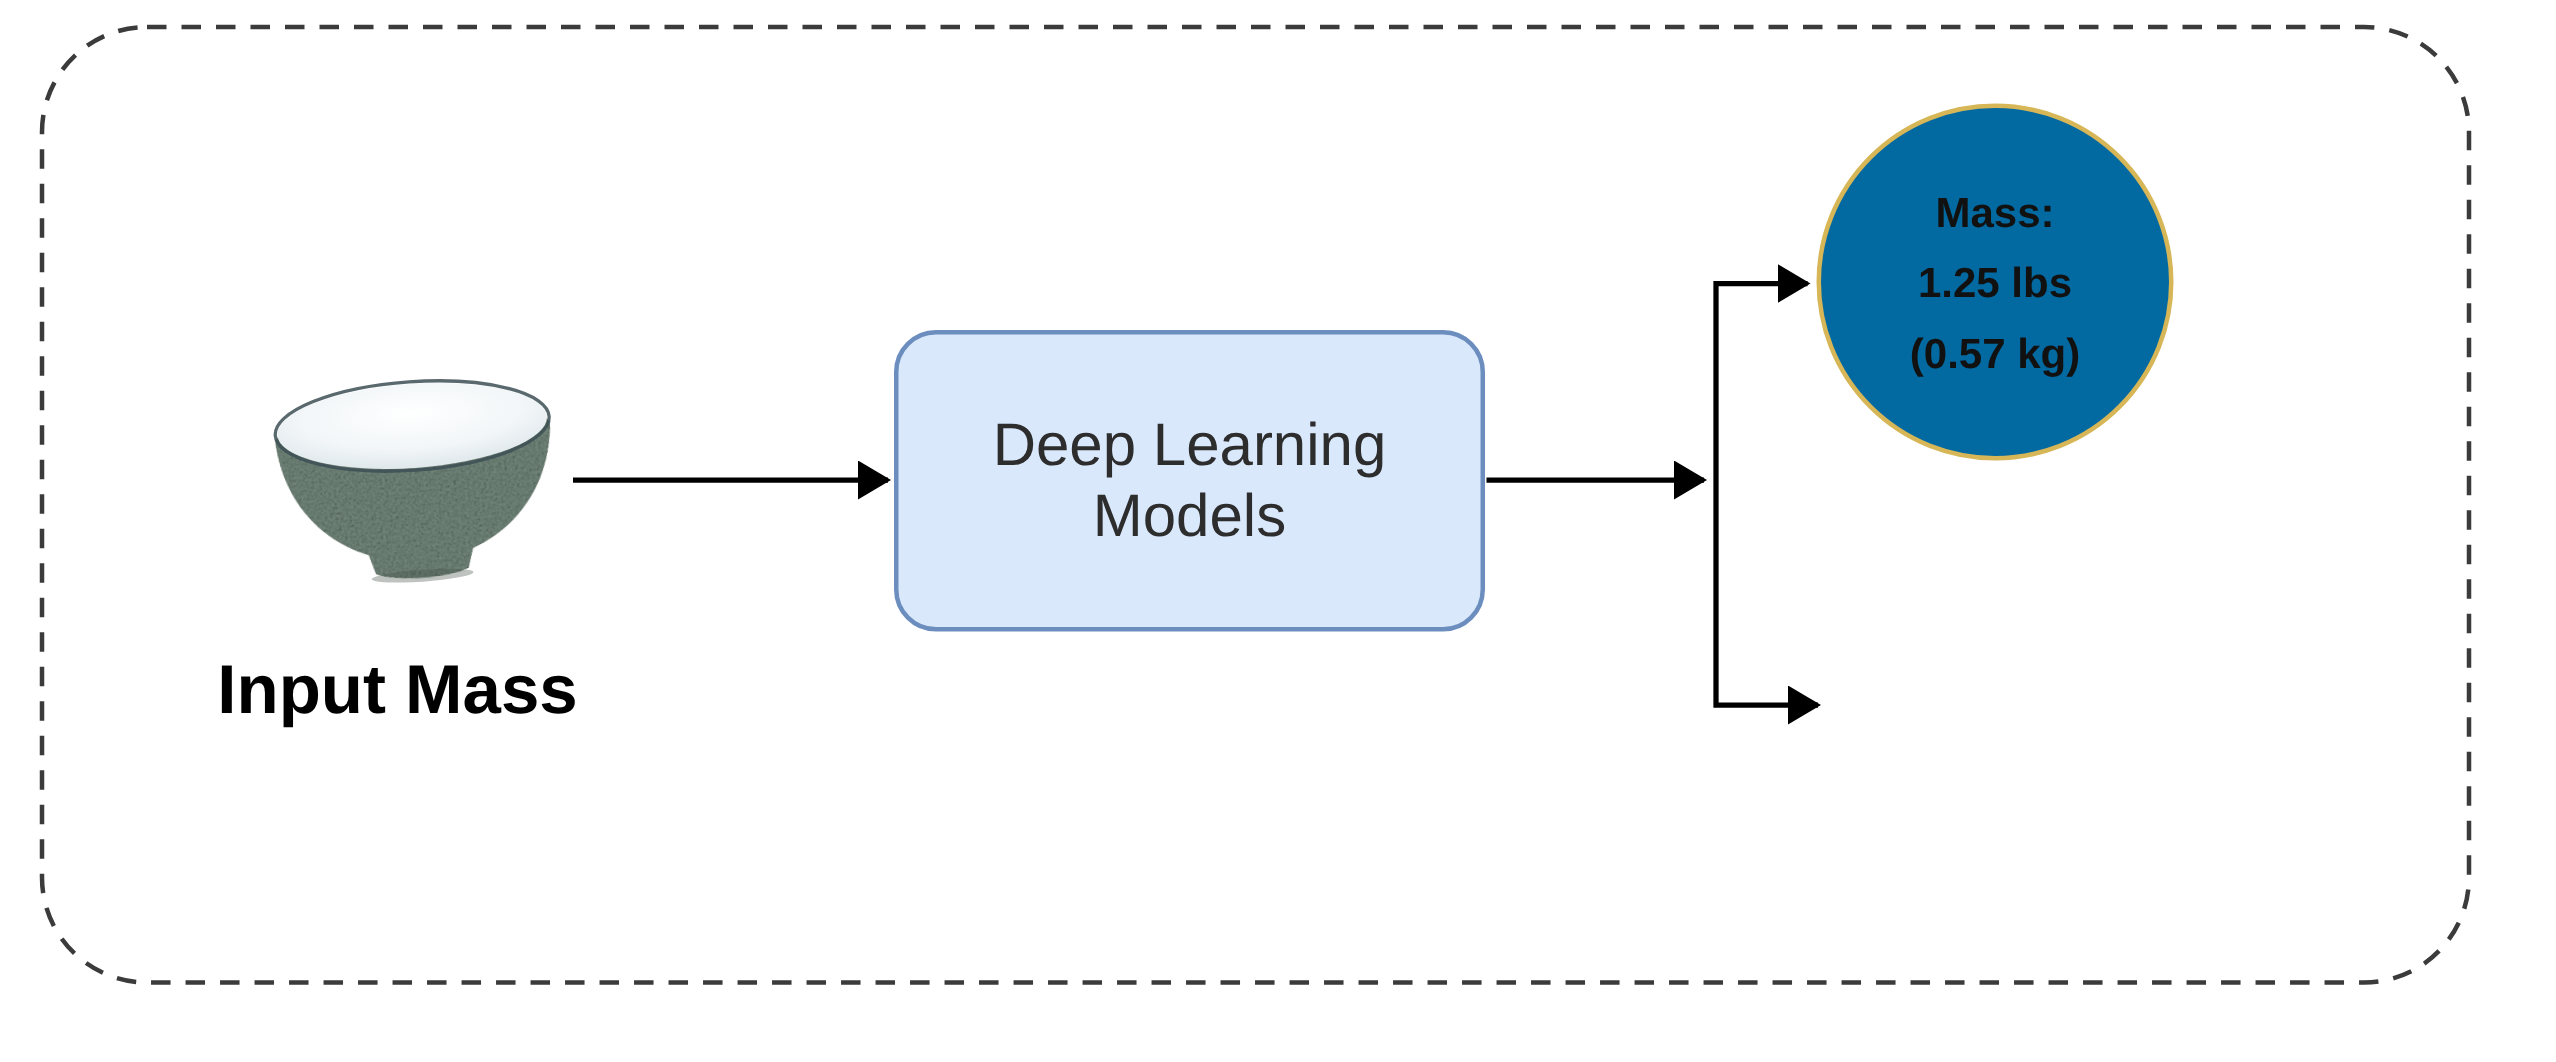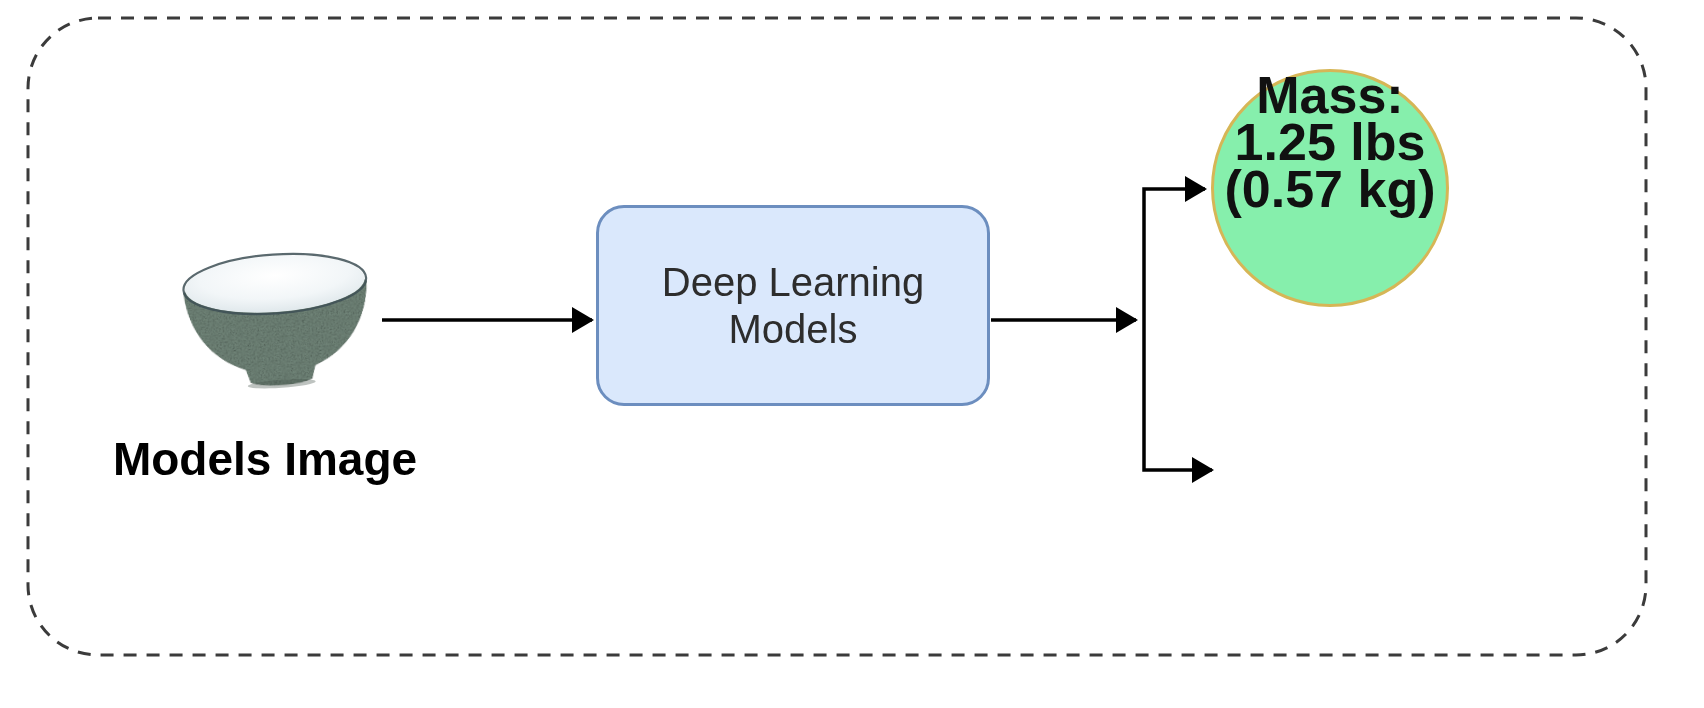--- a/index.html
+++ b/index.html
@@ -10,37 +10,37 @@
     font-family:"Liberation Sans", sans-serif;
     overflow:hidden;
   }
   #wires{position:absolute;left:0;top:0;width:1704px;height:708px;}
   .node-text{
     white-space:pre-line;
     text-align:center;
   }
   #process-box{
     position:absolute;
-    left:596px;top:205px;width:394px;height:201px;
+    left:596px;top:220px;width:394px;height:201px;
     background:#dae8fc;
     border:3px solid #6c8ebf;
     border-radius:28px;
     box-sizing:border-box;
     display:flex;align-items:center;justify-content:center;
     font-size:40px;line-height:47px;color:#2d2d2d;
   }
   .output-circle{
     position:absolute;
     width:238px;height:238px;
-    background:#86efac;
+    background:#0369a1;
     border:3px solid #d6b656;
     border-radius:50%;
     box-sizing:border-box;
-    display:flex;align-items:flex-start;justify-content:center;
-    font-size:52px;line-height:47px;font-weight:bold;color:#111111;
+    display:flex;align-items:center;justify-content:center;
+    font-size:28px;line-height:47px;font-weight:bold;color:#111111;
   }
   #mass-circle{left:1211px;top:69px;}
   #material-circle{left:1218px;top:352px;}
   #input-label{
     position:absolute;
     left:85px;top:433px;width:360px;
     text-align:center;
     font-size:46px;line-height:52px;font-weight:bold;color:#000000;
   }
 </style>
@@ -107,15 +107,15 @@
 Models</div>
   </div>
 
   <div id="mass-circle" class="output-circle">
     <div class="node-text">Mass:
 1.25 lbs
 (0.57 kg)</div>
   </div>
 
 
-  <div id="input-label">Models Image</div>
+  <div id="input-label">Input Mass</div>
 
 </div>
 
 </body></html>

